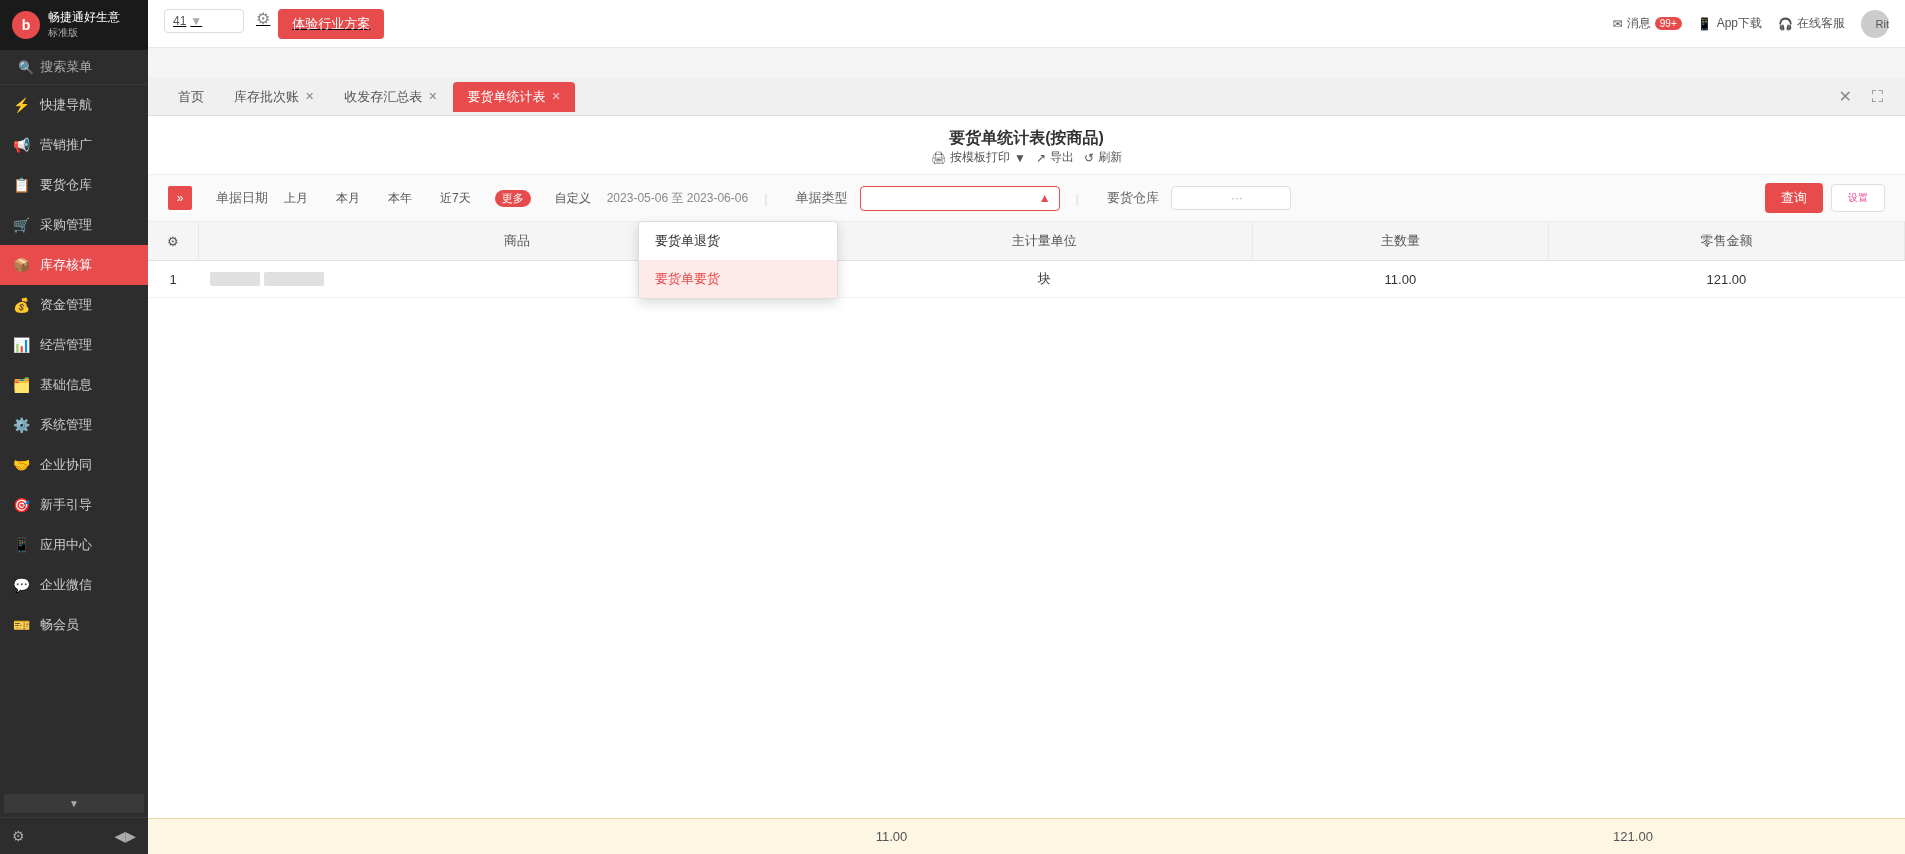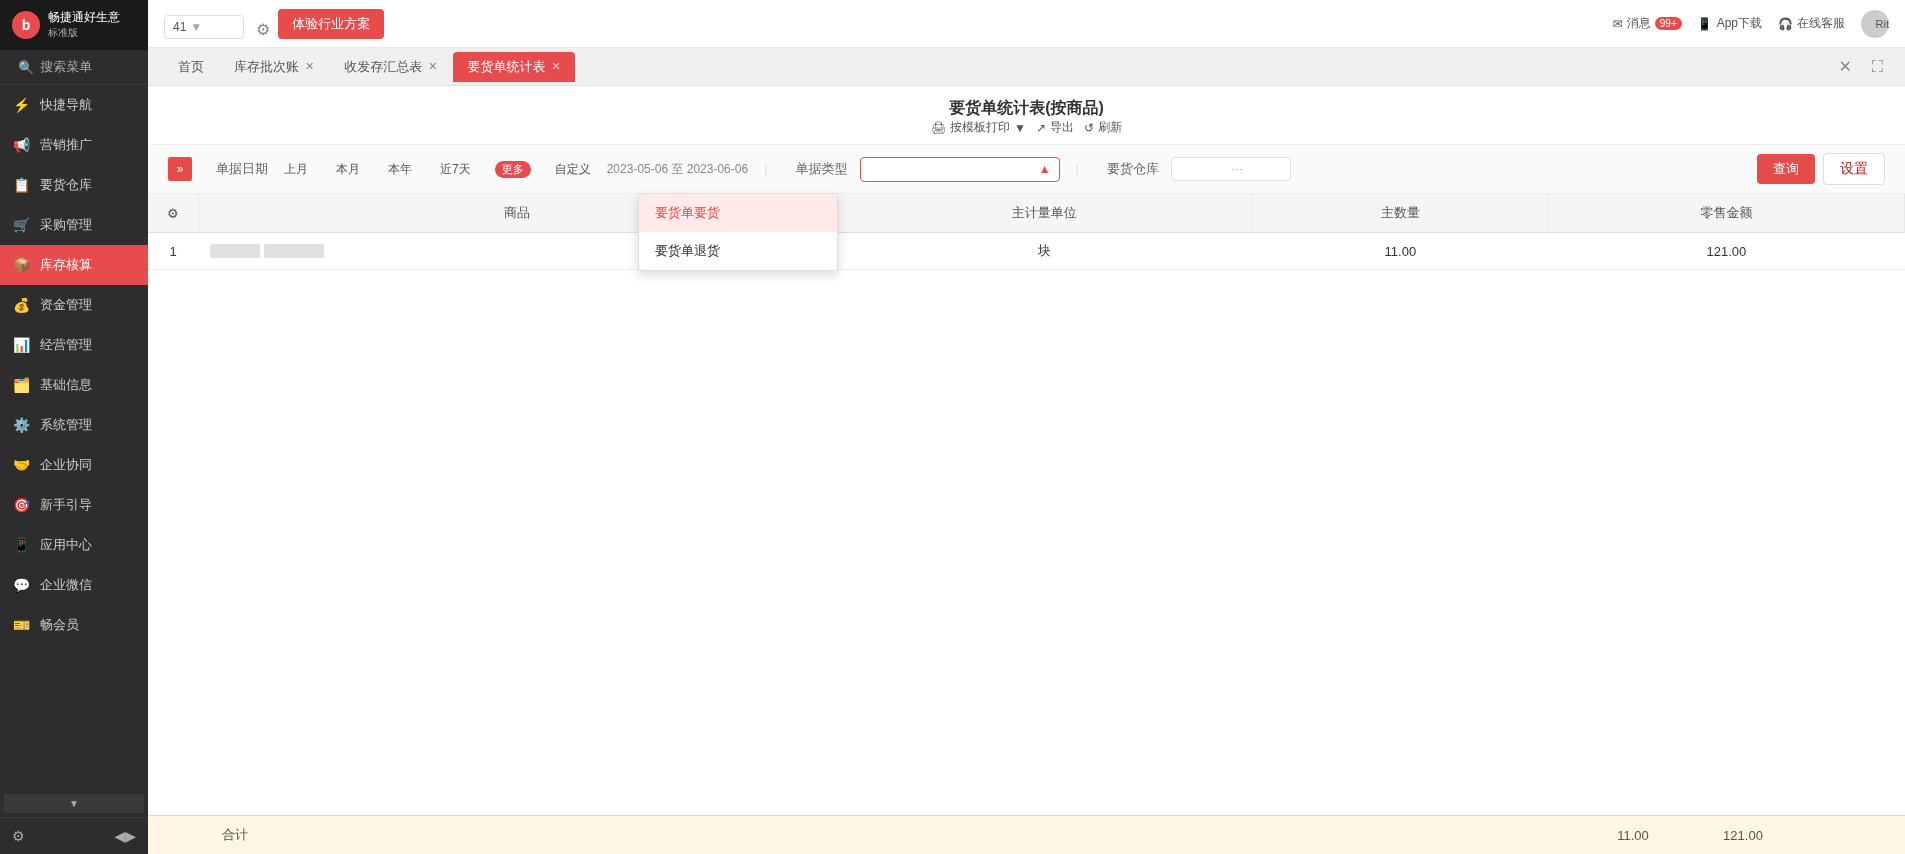--- a/index.html
+++ b/index.html
@@ -110,23 +110,24 @@
       background: white;
       display: flex;
       align-items: center;
       padding: 0 16px;
       height: 48px;
       border-bottom: 1px solid #e8e8e8;
       flex-shrink: 0;
     }
     .topbar-left {
       display: flex;
-      align-items: flex-end;
+      align-items: flex-start;
       flex: 1;
       gap: 8px;
+      text-decoration: underline;
     }
     .topbar-selector {
       display: flex;
       align-items: center;
       border: 1px solid #ddd;
       border-radius: 4px;
       padding: 4px 8px;
       font-size: 12px;
       color: #555;
       cursor: pointer;
@@ -173,20 +174,21 @@
     
     .tabbar {
       background: #f0f0f0;
       display: flex;
       align-items: center;
       padding: 0 16px;
       height: 38px;
       border-bottom: 1px solid #e0e0e0;
       flex-shrink: 0;
       gap: 2px;
+      margin-top: 30px;
     }
     .tab {
       display: flex;
       align-items: center;
       padding: 6px 14px;
       font-size: 13px;
       cursor: pointer;
       border-radius: 4px 4px 0 0;
       color: #555;
       background: transparent;
@@ -356,26 +358,26 @@
       background: #e84b4b;
       color: white;
       border: none;
       padding: 6px 16px;
       border-radius: 4px;
       cursor: pointer;
       font-size: 13px;
     }
     .btn-settings {
       background: white;
-      color: #b91c1c;
+      color: #ec4899;
       border: 1px solid #ddd;
       padding: 6px 16px;
       border-radius: 4px;
       cursor: pointer;
-      font-size: 14px;
+      font-size: 10px;
     }
 
     
     .dropdown-overlay {
       position: absolute;
       top: 100%;
       left: 490px;
       background: white;
       border: 1px solid #ddd;
       border-radius: 4px;
@@ -651,22 +653,22 @@
           <span class="more-dots">···</span>
         </div>
       </div>
 
       <div class="filter-actions">
         <button class="btn-search">查询</button>
         <button class="btn-settings">设置</button>
       </div>
 
       <div class="dropdown-overlay">
+        <div class="dropdown-item">要货单退货</div>
         <div class="dropdown-item selected">要货单要货</div>
-        <div class="dropdown-item">要货单退货</div>
       </div>
     </div>
 
     <div class="table-wrapper">
       <table class="data-table">
         <thead>
           <tr>
             <th>⚙</th>
             <th>商品</th>
             <th>主计量单位</th>
@@ -687,20 +689,19 @@
             <td>11.00</td>
             <td>121.00</td>
           </tr>
         </tbody>
       </table>
     </div>
 
     <div class="table-footer">
       <div class="footer-cells">
         <div class="footer-cell"></div>
-        <div class="footer-cell label">合计</div>
         <div class="footer-cell">11.00</div>
         <div class="footer-cell">121.00</div>
         <div class="footer-cell"></div>
       </div>
     </div>
   </div>
 </div>
 
 </body></html>

